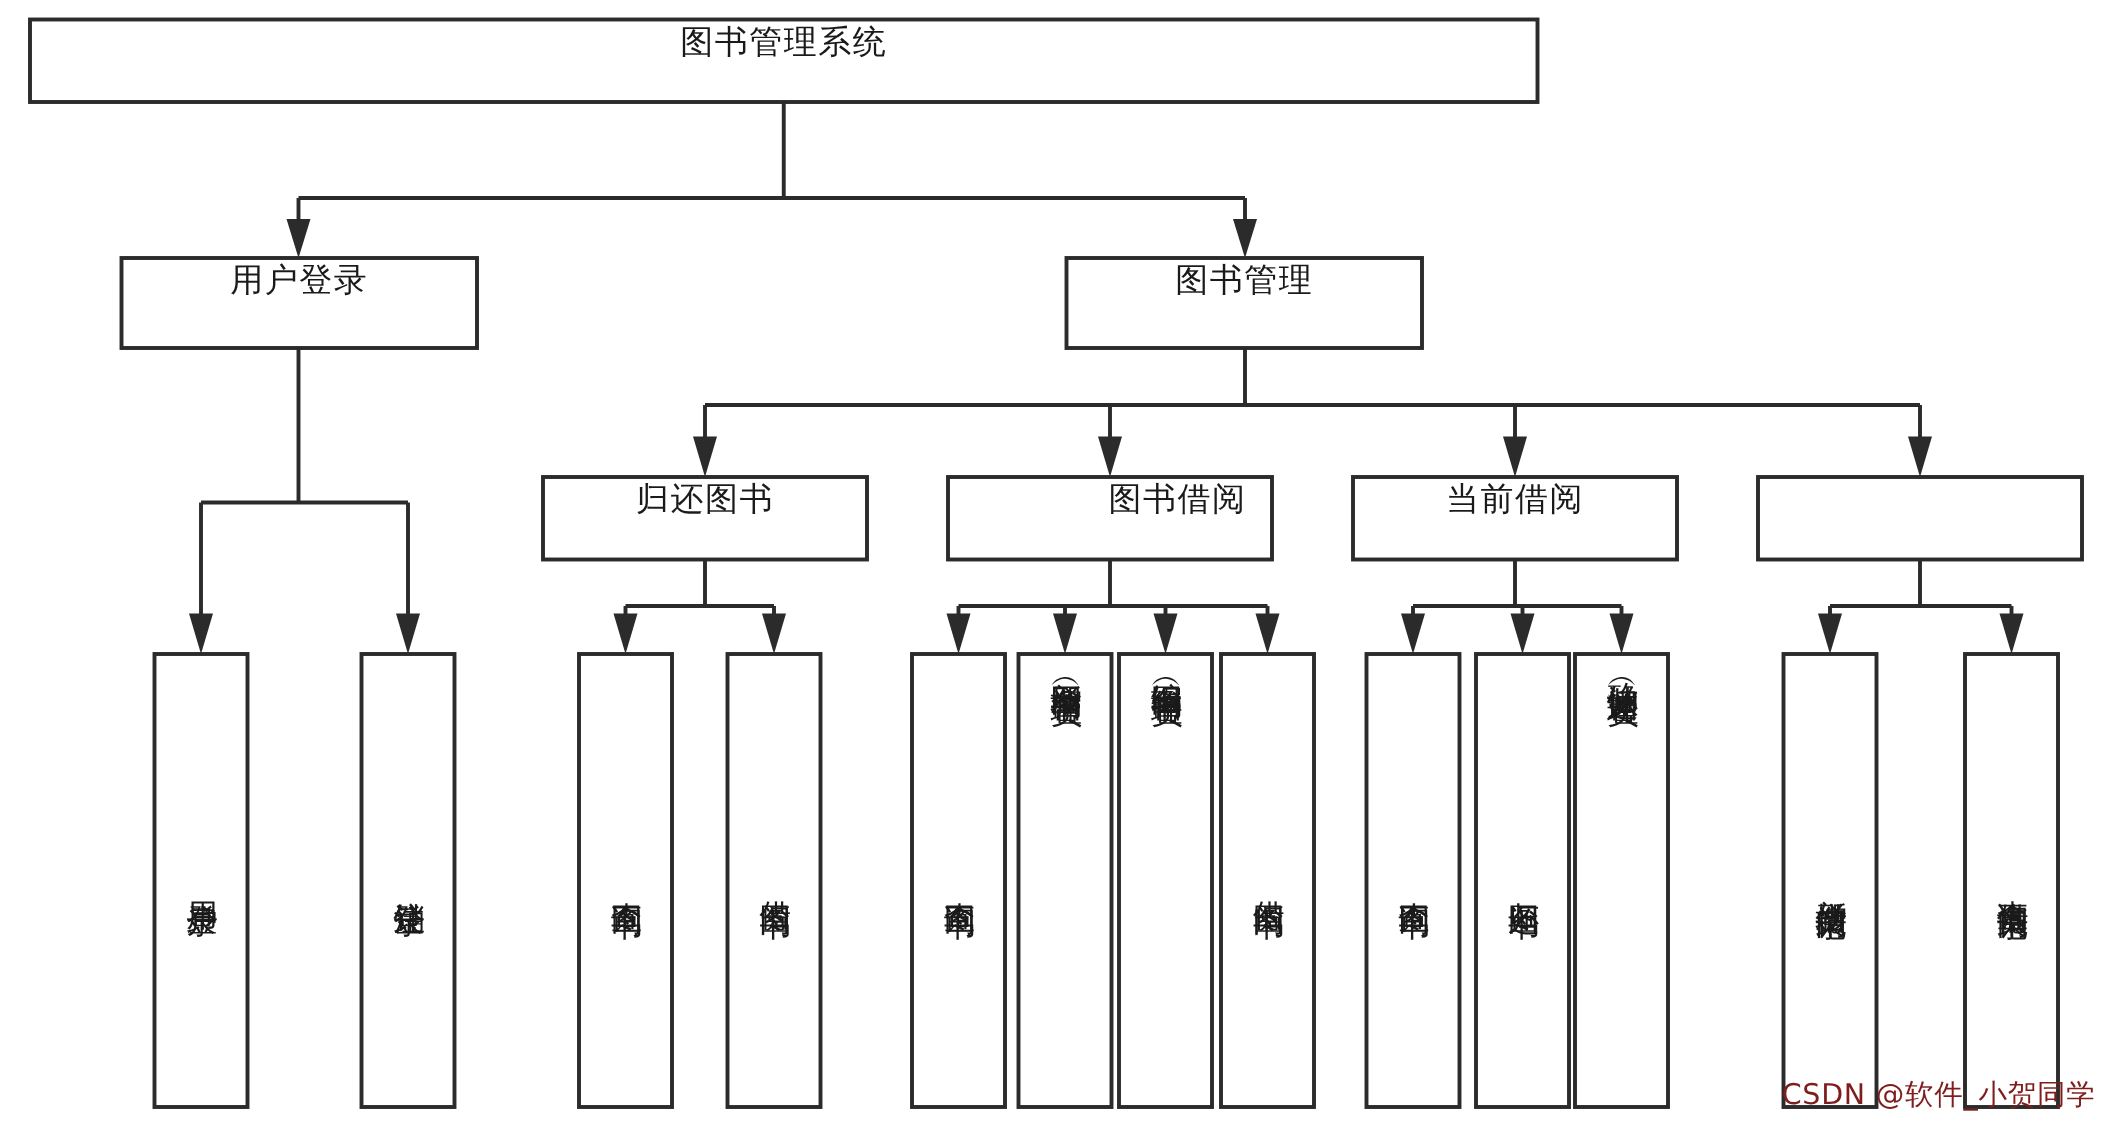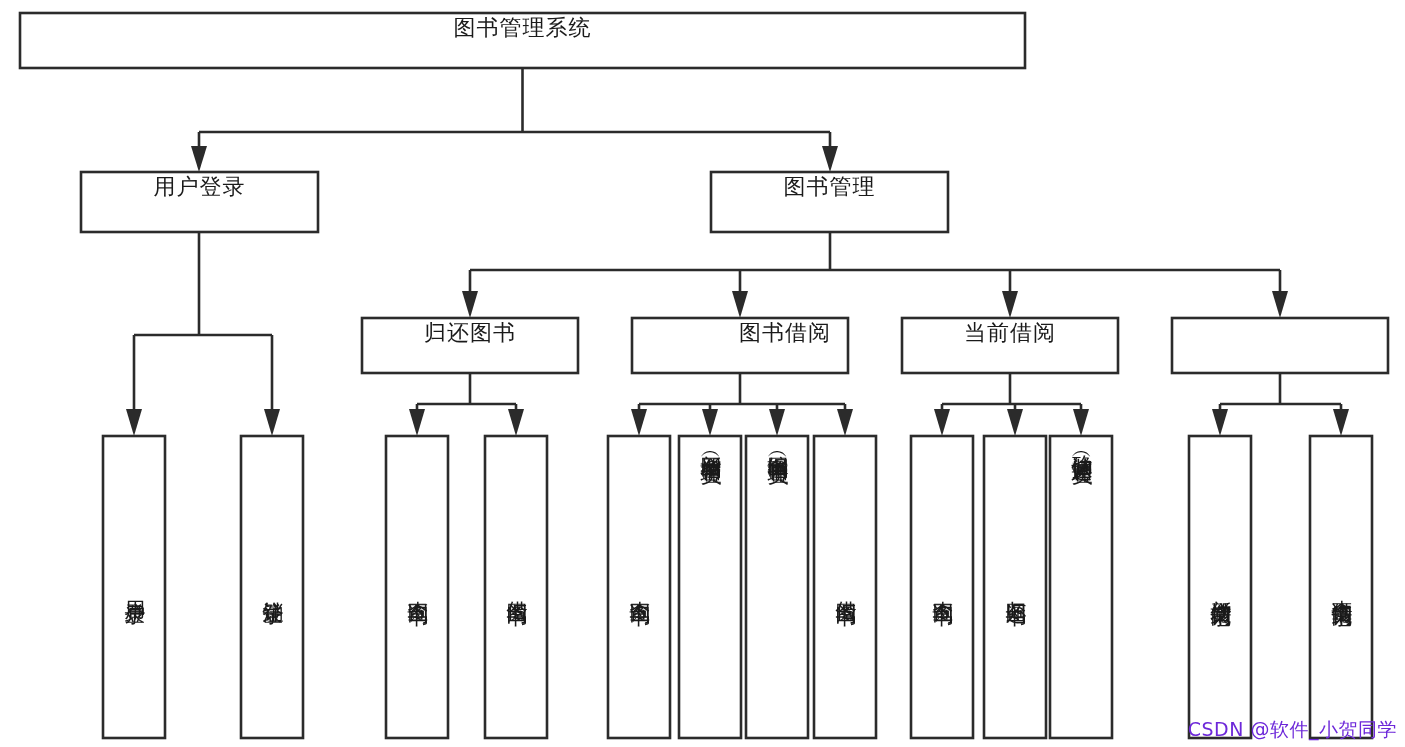--- a/index.html
+++ b/index.html
@@ -71,21 +71,21 @@
     color: #1a1a1a;
     letter-spacing: 1px;
     white-space: nowrap;
   }
   #watermark {
     position: absolute;
     right: 8px;
     bottom: 4px;
     font-family: "DejaVu Sans", "Liberation Sans", sans-serif;
     font-size: 19px;
-    color: #6d28d9;
+    color: #7f1d1d;
     letter-spacing: 0.5px;
     white-space: nowrap;
     user-select: none;
   }
 </style>
 </head>
 <body>
 
 <div id="diagram-root">
 

